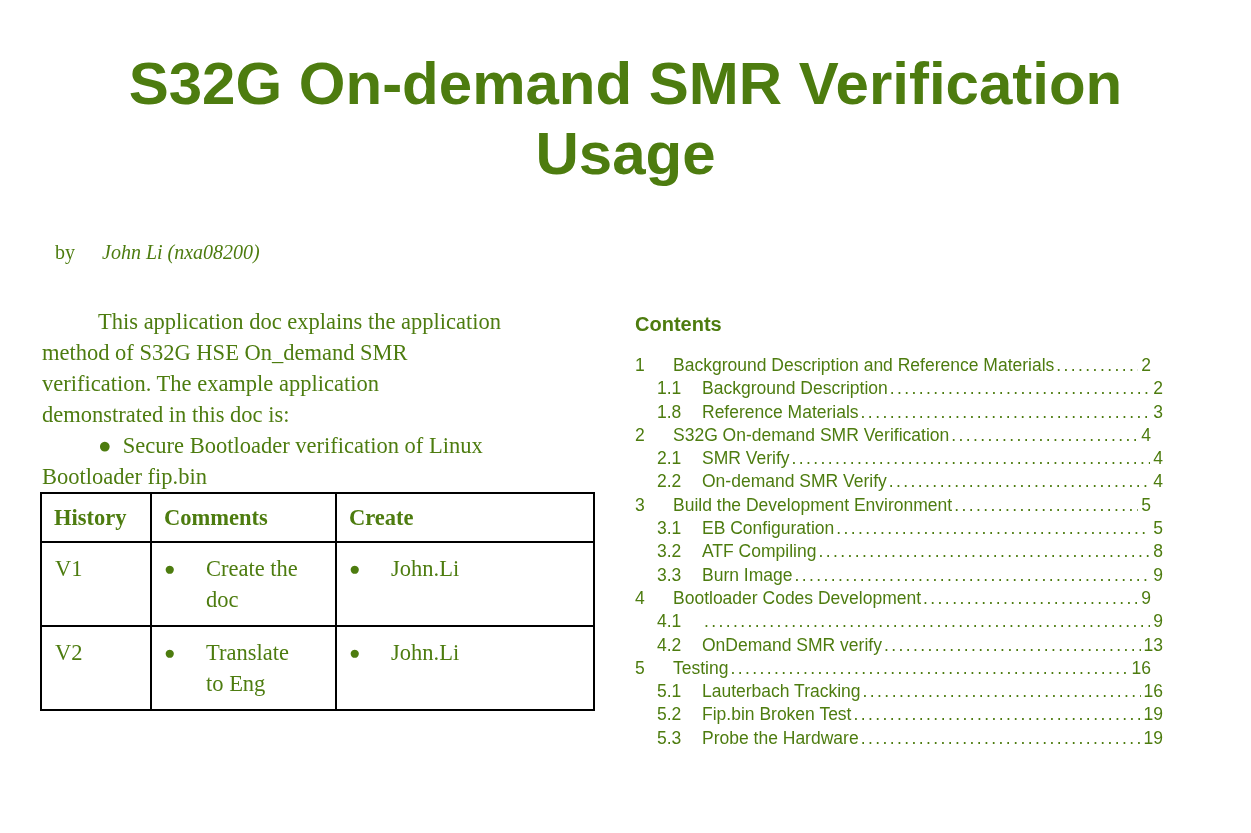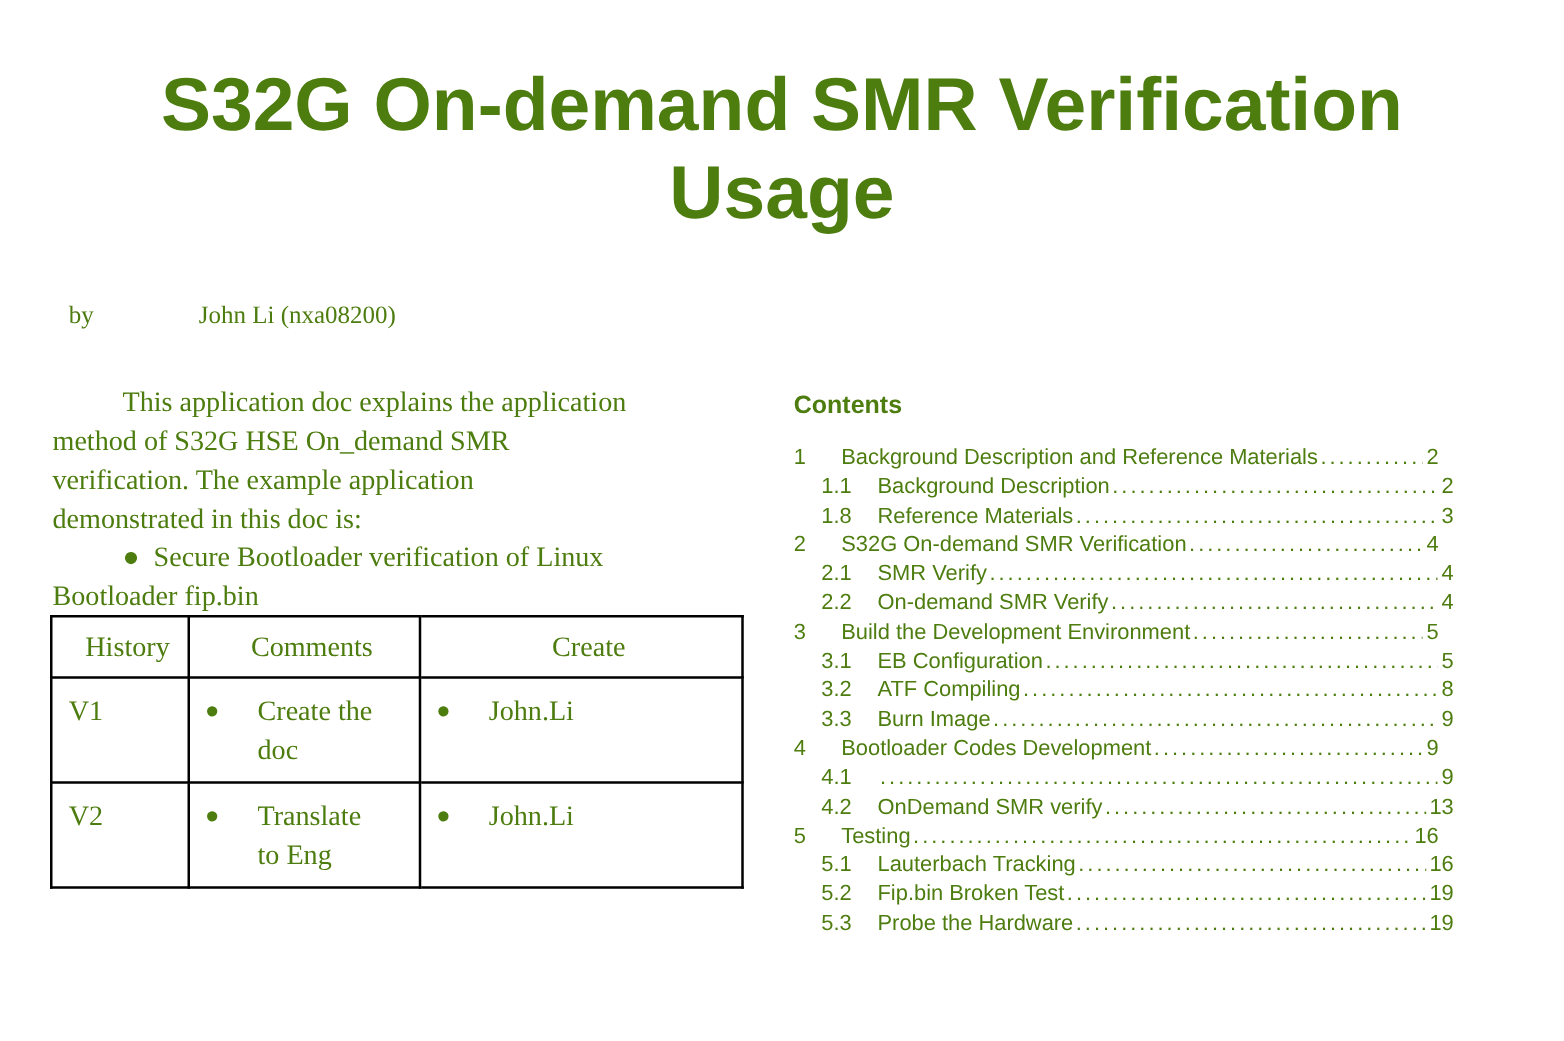--- a/index.html
+++ b/index.html
@@ -13,39 +13,39 @@
     position:absolute; top:49px; left:0; width:1251px; margin:0;
     text-align:center; white-space:pre-line;
     font-family:"Liberation Sans", sans-serif;
     font-weight:bold; font-size:60px; line-height:70px;
   }
   
   .byline {
     position:absolute; top:239px; left:55px;
     font-size:20px; line-height:26px;
   }
-  .byline .author { margin-left:84px; }
+  .byline .author { margin-left:27px;font-style:italic; }
   
   .leftcol { position:absolute; top:306px; left:42px; width:560px; }
   .para {
     margin:0; font-size:22.5px; line-height:31px;
     white-space:pre-line; text-indent:56px;
   }
   table.history {
     border-collapse:collapse; table-layout:fixed;
     margin-left:-2px; width:553px;
   }
   table.history col.c1 { width:110px; }
   table.history col.c2 { width:185px; }
   table.history col.c3 { width:258px; }
   table.history th, table.history td {
     border:2px solid #000000; vertical-align:top; text-align:left;
     font-size:22.5px; line-height:31px;
   }
-  table.history th { padding:8px 0 8px 12px; font-weight:normal;text-align:center; }
+  table.history th { padding:8px 0 8px 12px; font-weight:bold; }
   table.history td { padding:10px 0 0 11px; }
   table.history tbody tr { height:84px; }
   td.ver { padding-left:13px !important; }
   .cellflex { display:flex; }
   .bullet { flex:none; width:42px; font-size:19px; line-height:31px; padding-left:1px; }
   .celltext { white-space:pre-line; }
   
   .toc {
     position:absolute; top:312px; left:635px; width:528px;
     font-family:"Liberation Sans", sans-serif;

